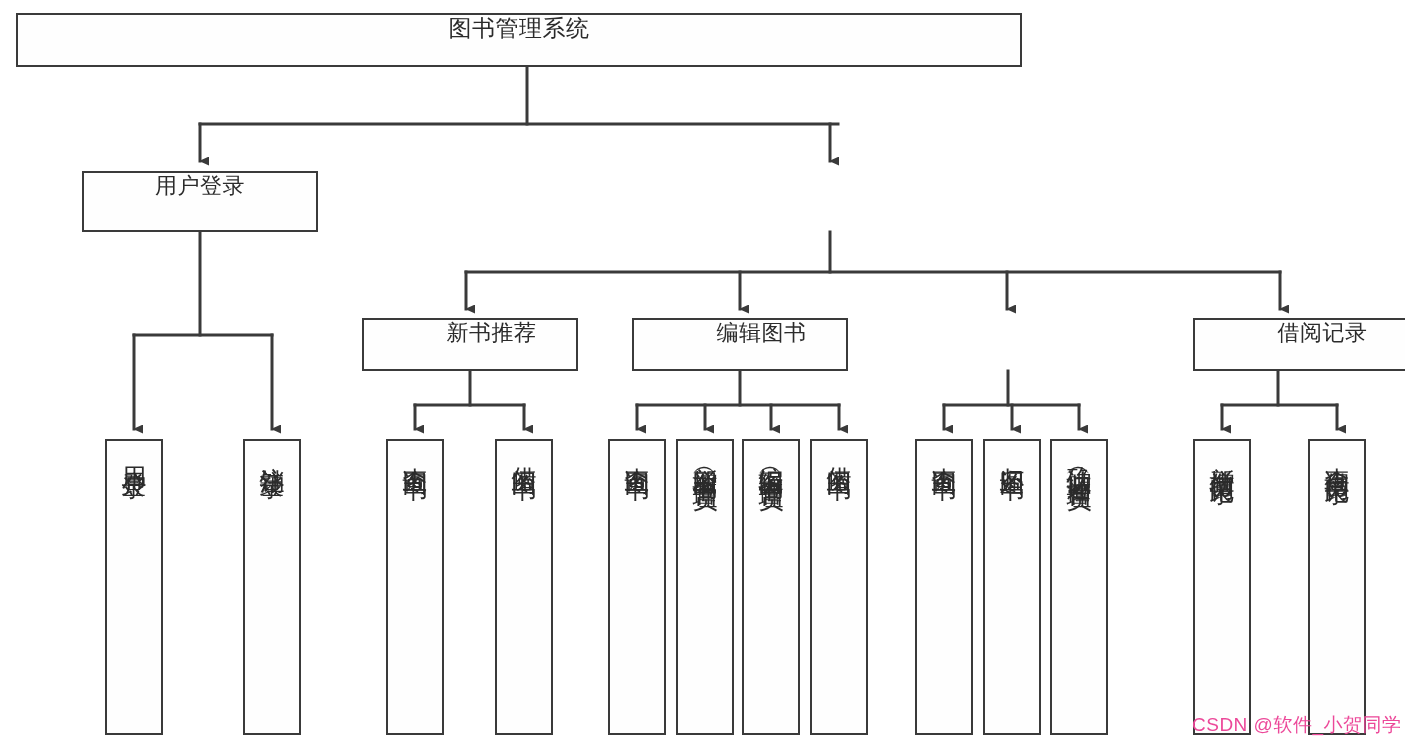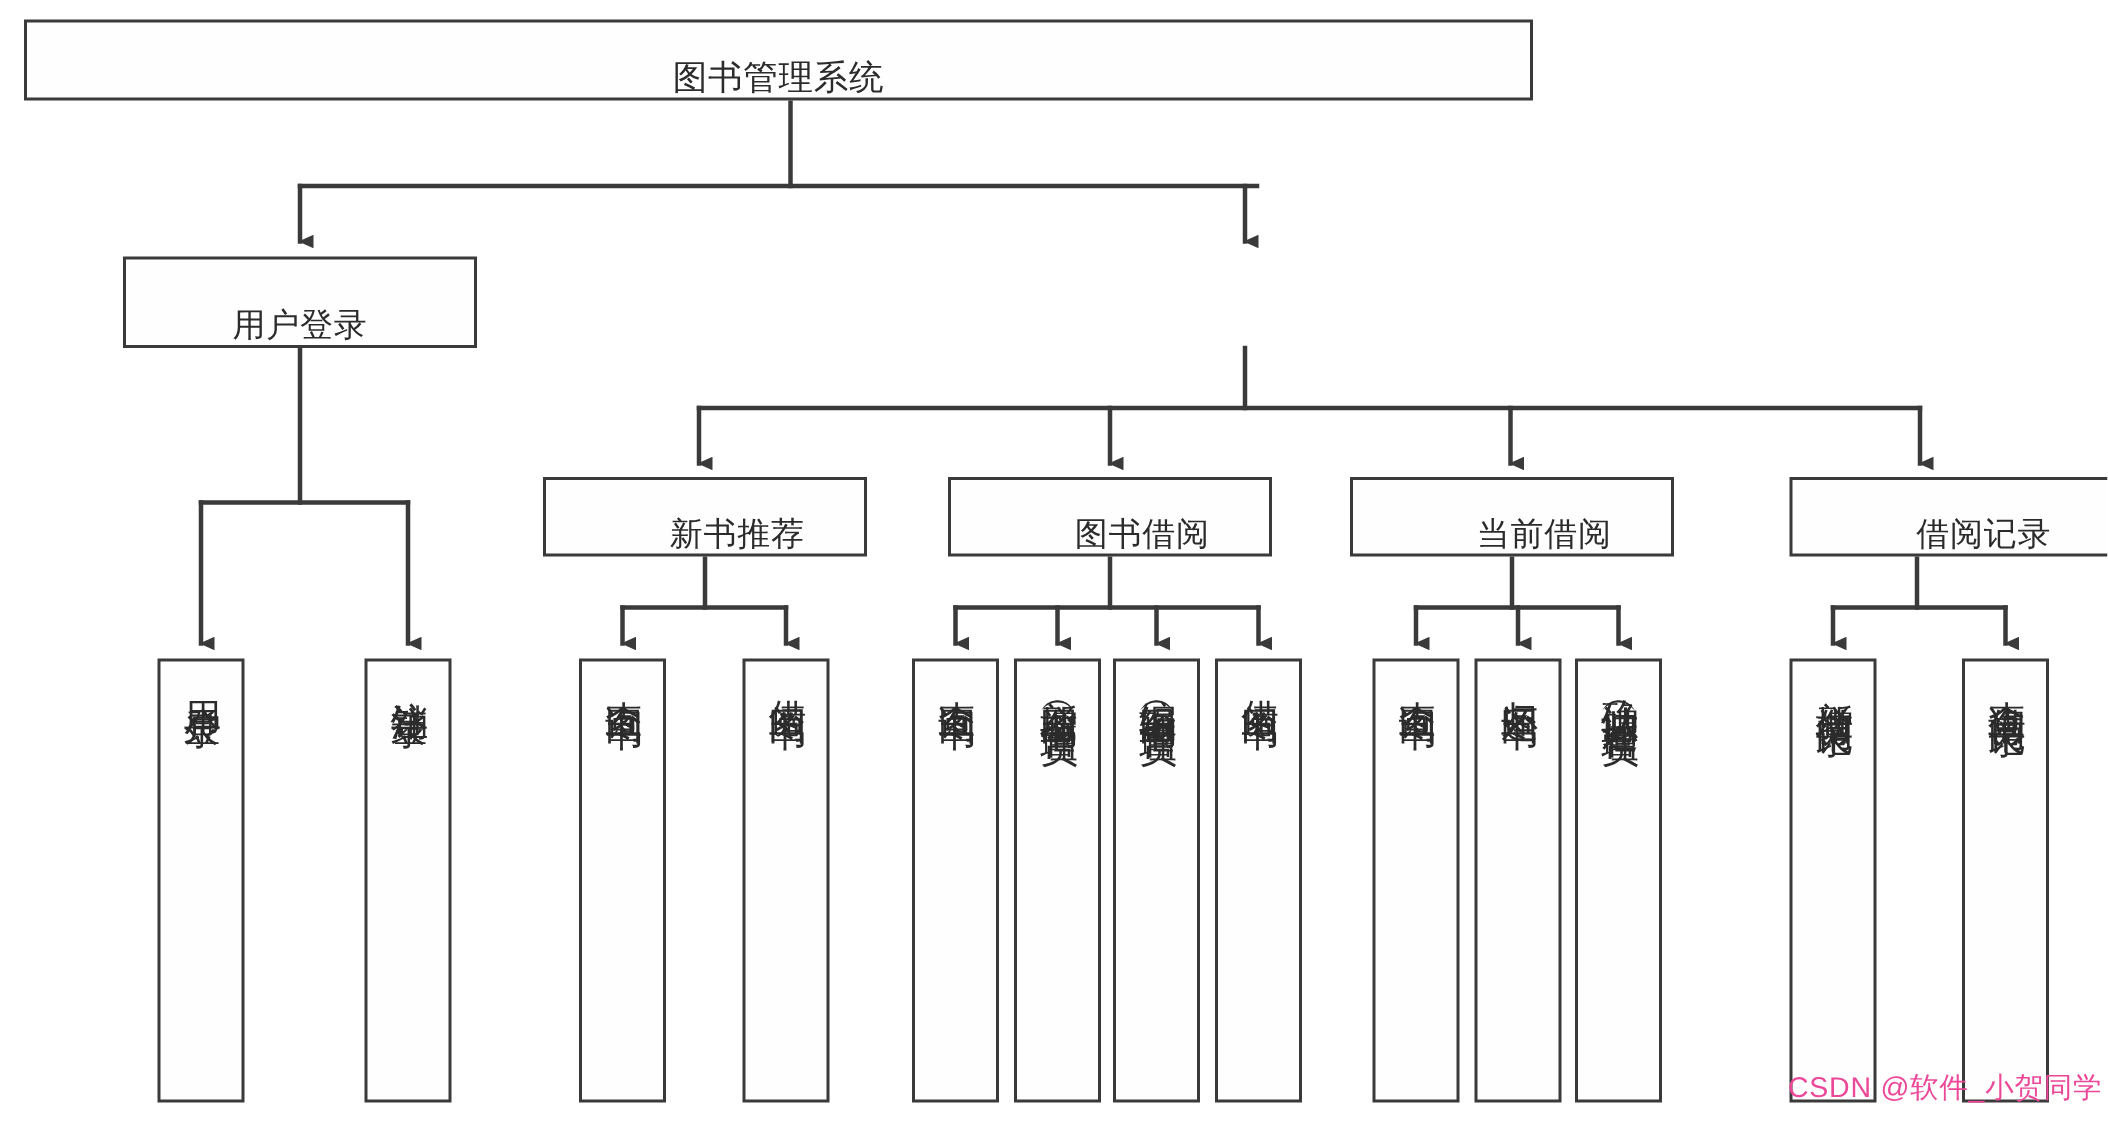--- a/index.html
+++ b/index.html
@@ -25,21 +25,21 @@
     width: 1405px;
     height: 747px;
     pointer-events: none;
   }
   .node {
     position: absolute;
     box-sizing: border-box;
     background: #fefefe;
     border: 2px solid #3a3a3a;
     display: flex;
-    align-items: flex-end;
+    align-items: flex-start;
     justify-content: center;
     color: #2b2b2b;
     z-index: 3;
   }
   .node-label {
     display: block;
     text-align: center;
     line-height: 1.18;
     letter-spacing: 0.5px;
   }
@@ -180,24 +180,21 @@
   </div>
 
   <div class="node lvl1 n-user-login">
     <span class="node-label">用户登录</span>
   </div>
 
   <div class="node lvl2 n-new-rec">
     <span class="node-label">新书推荐</span>
   </div>
   <div class="node lvl2 n-borrow">
-    <span class="node-label">图书借阅</span>
-  </div>
-  <div class="node lvl2 n-current">
-    <span class="node-label">当前借阅</span>
+    <span class="node-label">编辑图书</span>
   </div>
   <div class="node lvl2 n-history">
     <span class="node-label">借阅记录</span>
   </div>
 
   <div class="node leaf" style="left:105px;">
     <span class="node-label">用户登录</span>
   </div>
   <div class="node leaf" style="left:243px;">
     <span class="node-label">注销登录</span>

